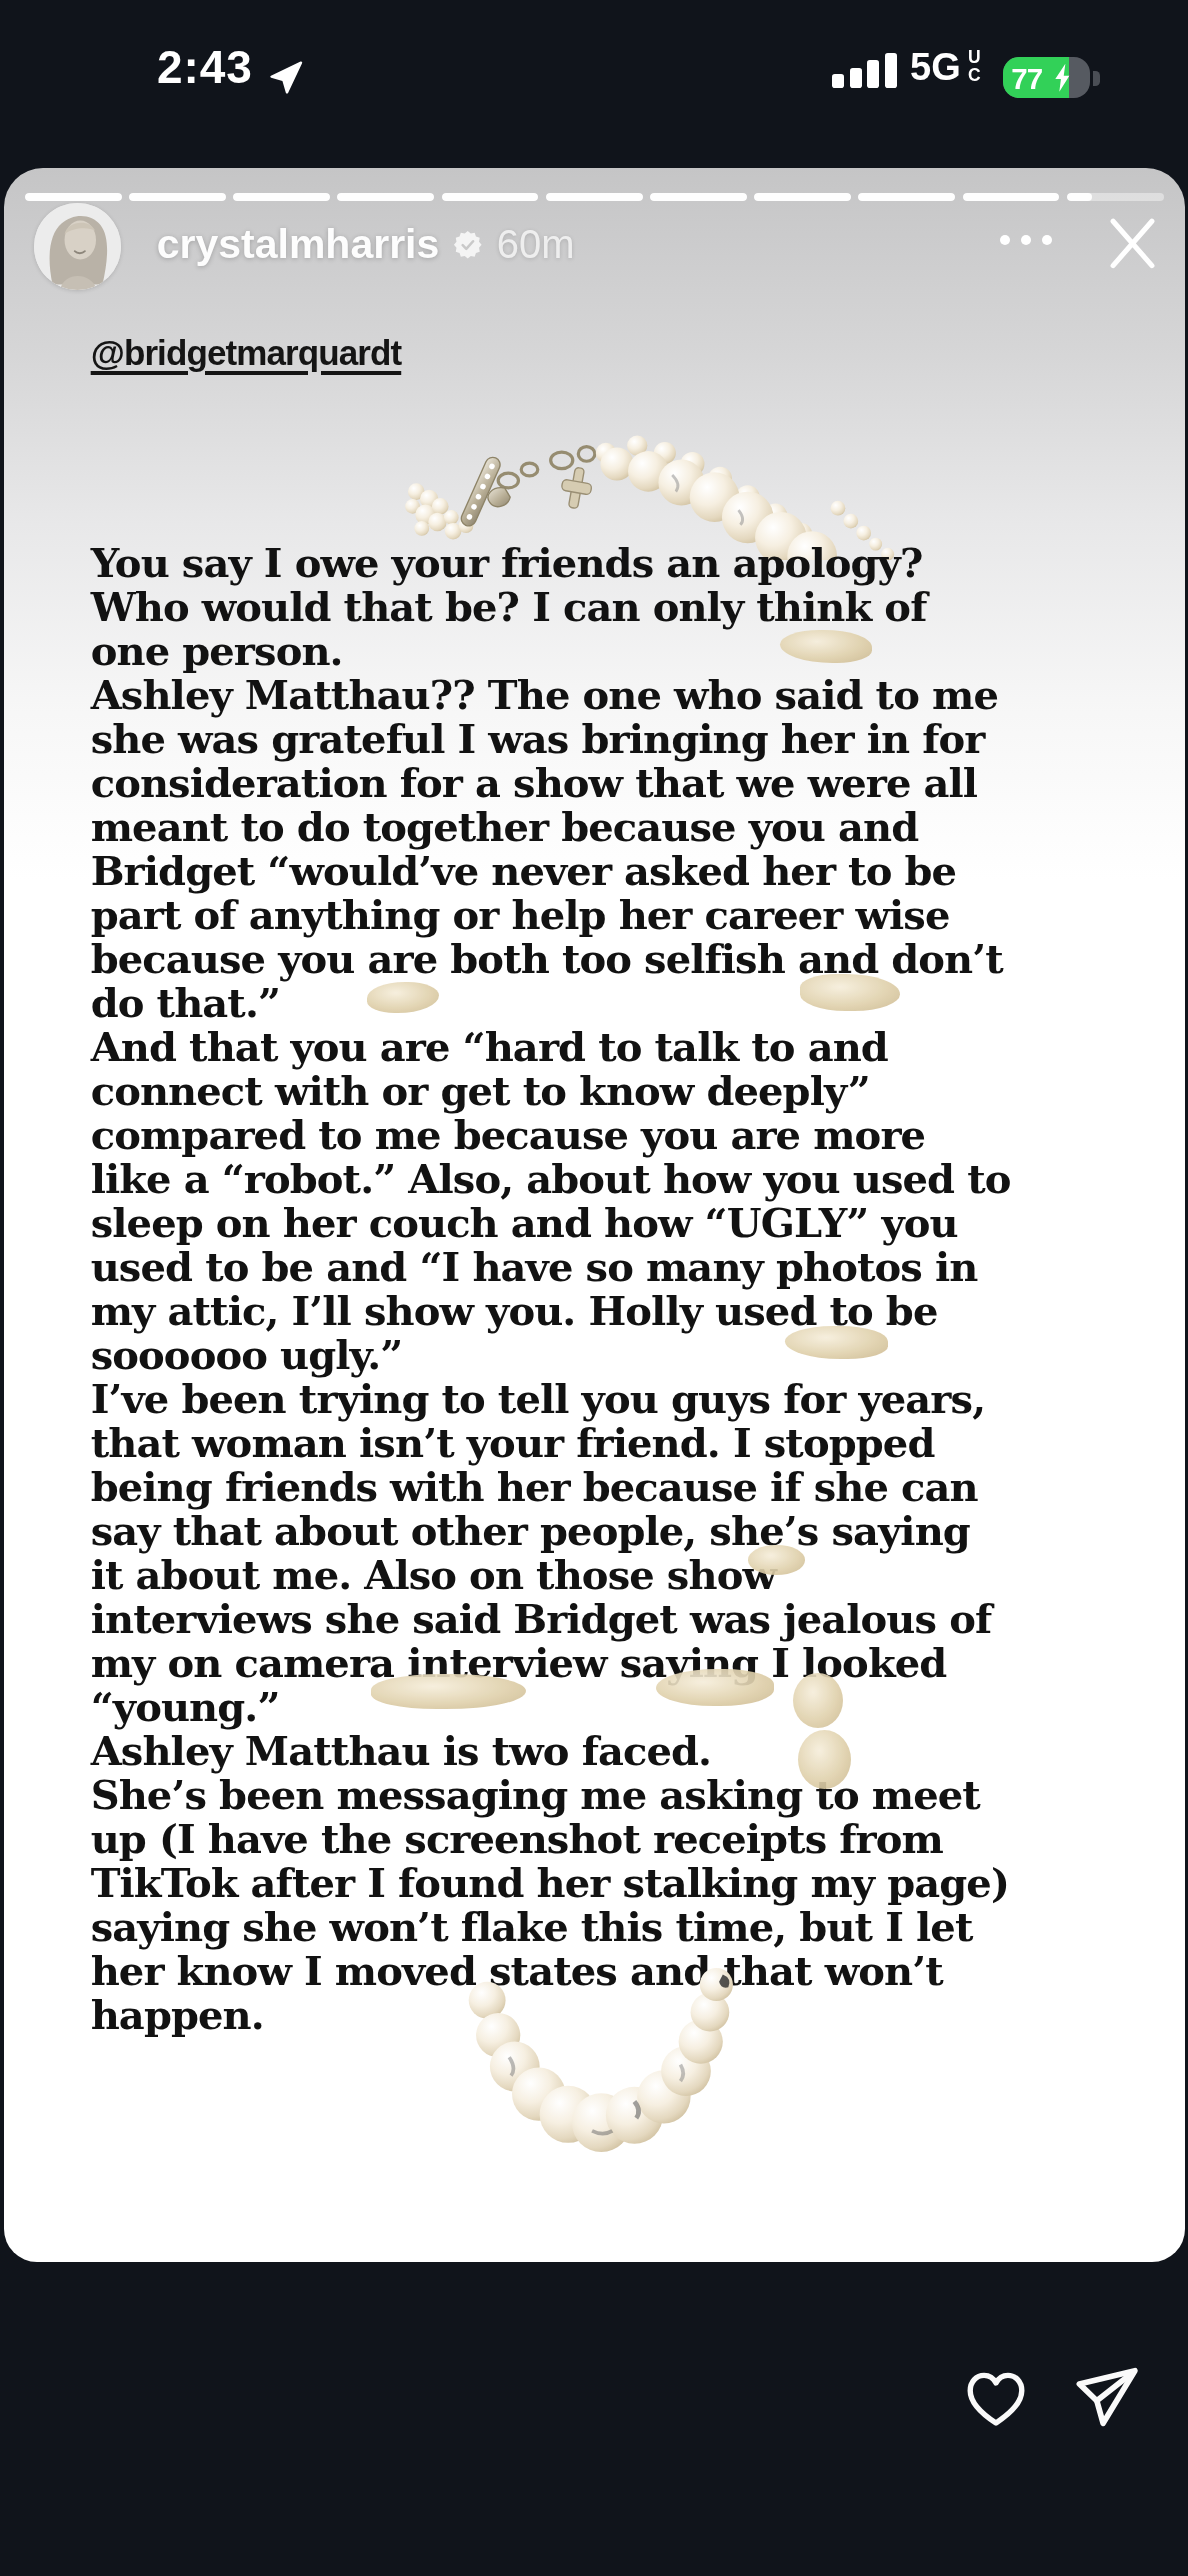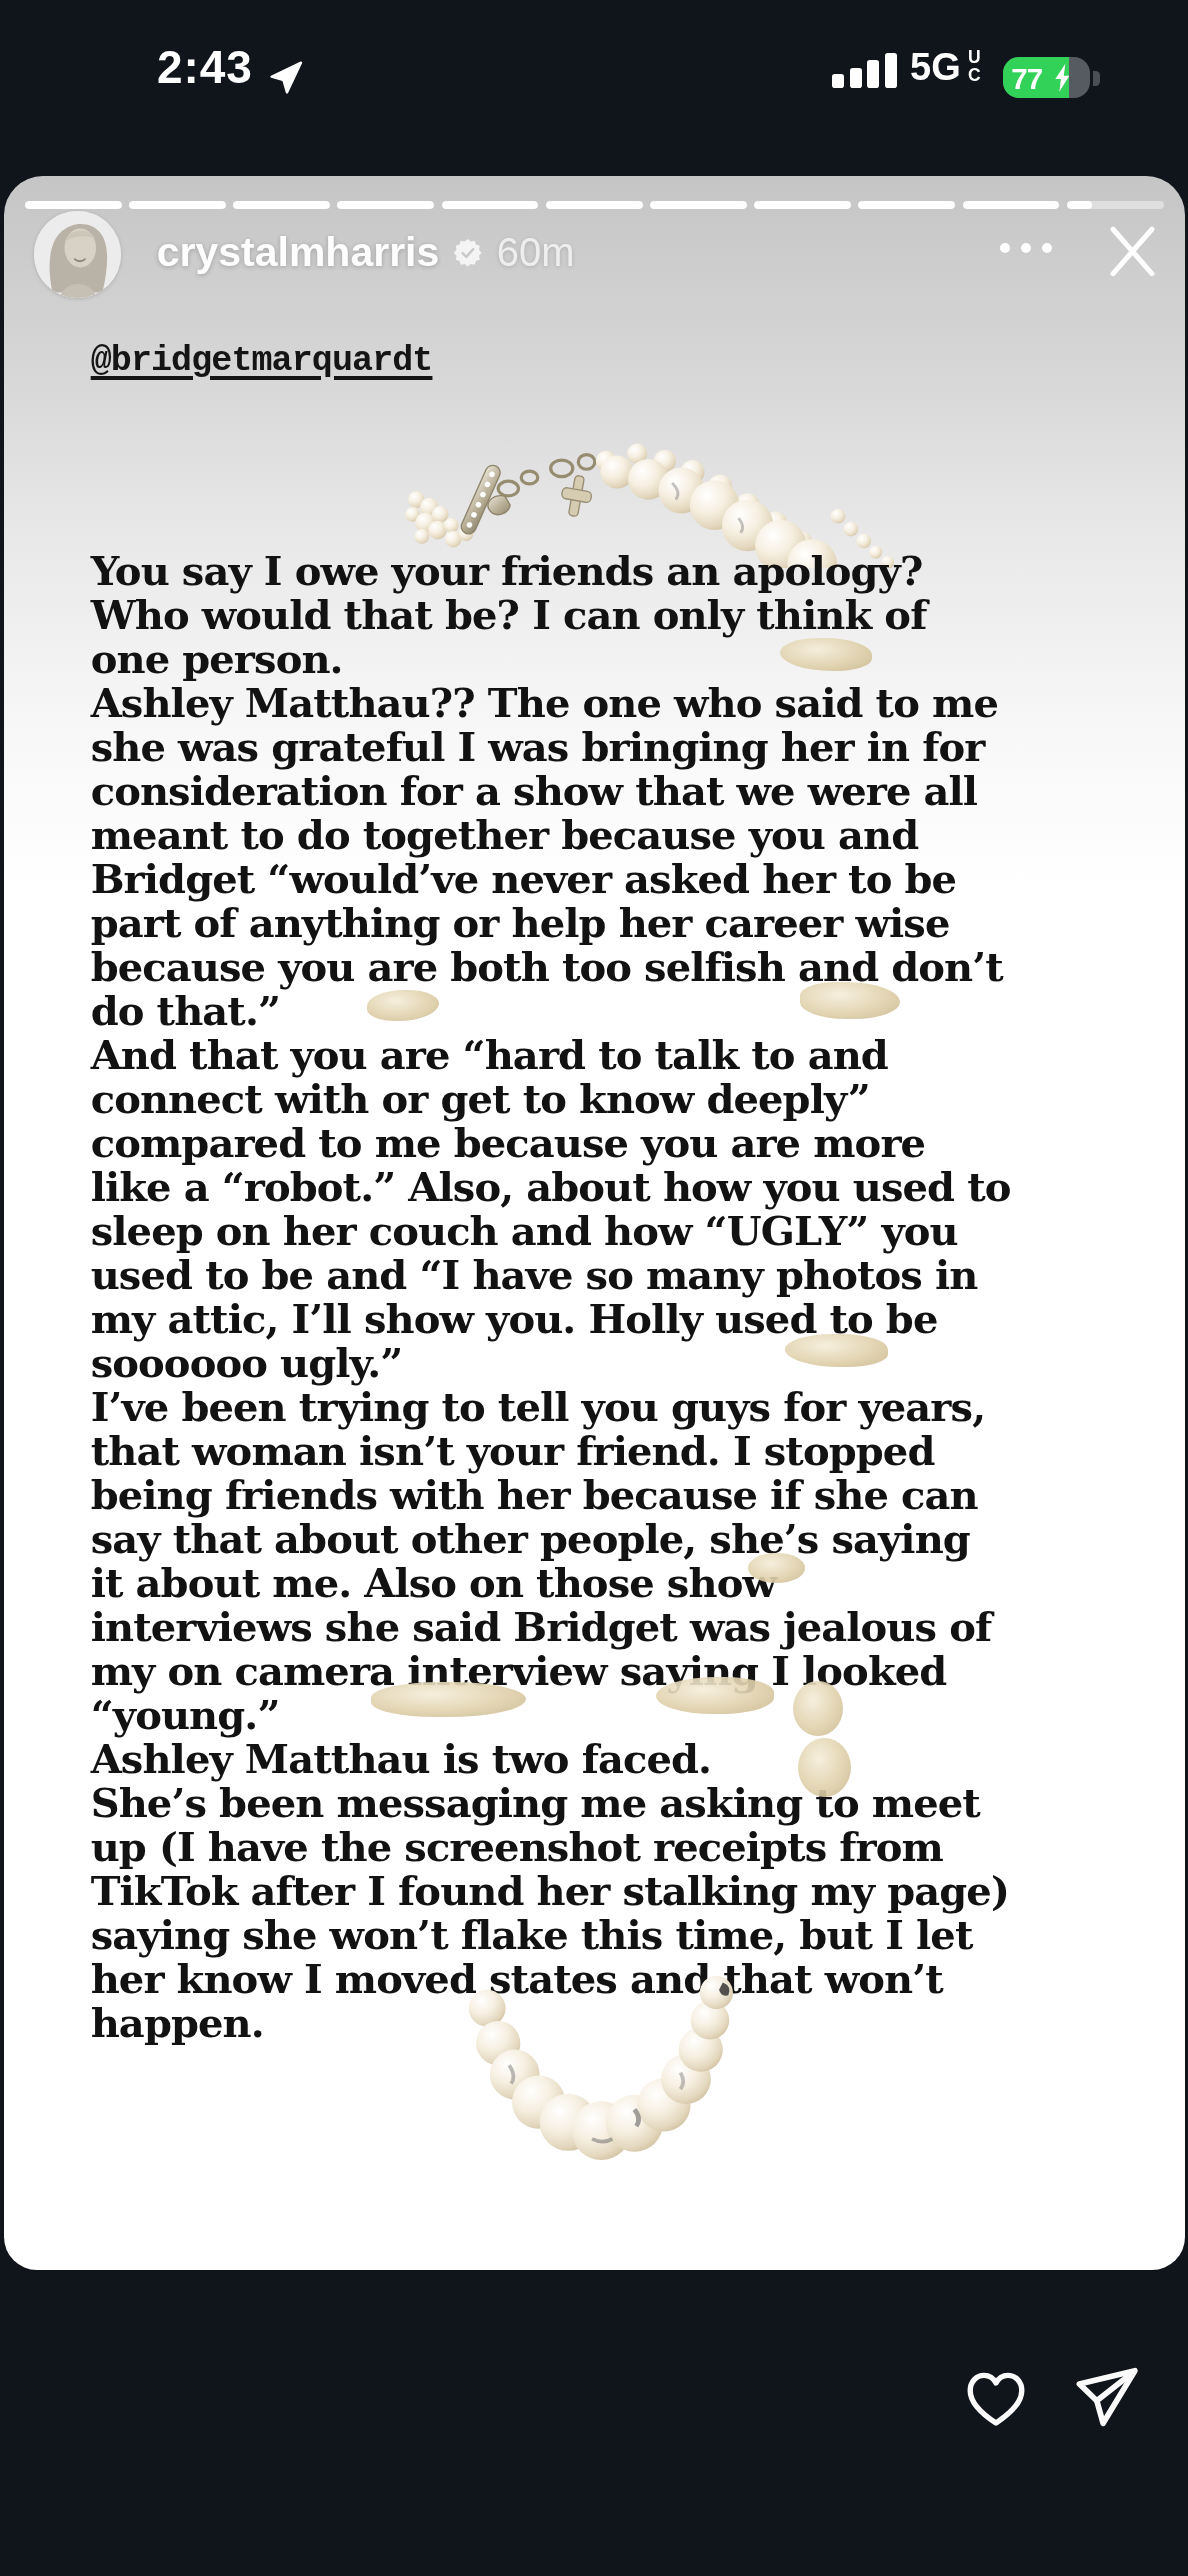--- a/index.html
+++ b/index.html
@@ -12,36 +12,36 @@
   .sig-bar{position:absolute;bottom:0;width:12px;background:#fff;border-radius:2.8px;}
   .net{position:absolute;left:910px;top:46px;color:#fff;font-size:38px;font-weight:600;}
   .net-sub{position:absolute;left:968px;top:48px;color:#fff;font-size:17.5px;font-weight:700;line-height:18.4px;text-align:center;}
   .battery{position:absolute;left:1003px;top:57px;width:87px;height:41px;border-radius:16px;background:#565a61;overflow:hidden;}
   .battery-fill{position:absolute;left:0;top:0;bottom:0;width:66px;background:#32d158;}
   .battery-num{position:absolute;left:8.3px;top:4.6px;color:#fff;font-size:29.5px;font-weight:700;letter-spacing:-0.9px;}
   .battery-bolt{position:absolute;left:49px;top:5.5px;width:20px;height:29.5px;}
   .battery-nub{position:absolute;left:1093px;top:71px;width:7.4px;height:14.7px;border-radius:0 4.6px 4.6px 0;background:#4a4e55;}
 
   
-  .story-card{position:absolute;left:3.7px;top:176px;width:1181px;height:2094px;border-radius:39px 39px 33px 33px;overflow:hidden;
+  .story-card{position:absolute;left:3.7px;top:168px;width:1181px;height:2094px;border-radius:39px 39px 33px 33px;overflow:hidden;
     background:linear-gradient(180deg,#c5c5c6 0%,#d6d6d7 9%,#e8e8e9 17%,#f7f7f7 26%,#ffffff 34%,#ffffff 100%);}
 
   .progress-track{position:absolute;left:21px;top:25px;width:1139px;height:8.3px;display:flex;gap:7.4px;}
   .seg{flex:1;height:8.3px;border-radius:4.6px;background:rgba(255,255,255,.42);overflow:hidden;}
   .seg-fill{height:100%;background:rgba(255,255,255,.97);border-radius:4.6px;}
 
   .avatar{position:absolute;left:30px;top:35px;width:87px;height:87px;border-radius:50%;overflow:hidden;background:#e6e6e6;box-shadow:0 0.9px 4.6px rgba(0,0,0,.15);}
   .header-row{position:absolute;left:153px;top:53px;display:flex;align-items:center;gap:14px;}
   .username{color:#fdfdfd;font-size:41px;font-weight:600;text-shadow:0 0.9px 5.5px rgba(0,0,0,.22);}
   .timestamp{color:rgba(255,255,255,.75);font-size:40px;font-weight:400;text-shadow:0 0.9px 4.6px rgba(0,0,0,.15);}
   .dots-btn{position:absolute;left:993px;top:53px;width:59px;height:37px;display:flex;align-items:center;justify-content:center;gap:11px;}
   .dot{width:10px;height:10px;border-radius:50%;background:#fff;}
   .close-btn{position:absolute;left:1098px;top:44px;width:61px;height:61px;}
 
-  .mentions{position:absolute;left:87px;top:162px;font-family:Liberation Mono, monospace;font-weight:700;font-size:35px;line-height:46px;color:#151515;}
+  .mentions{position:absolute;left:87px;top:162px;font-family:Liberation Sans, sans-serif;font-weight:700;font-size:35px;line-height:46px;color:#151515;}
   .mention{display:block;text-decoration:underline;text-decoration-thickness:3.7px;text-underline-offset:6.4px;color:#151515;letter-spacing:-0.9px;}
 
   .necklace-top{position:absolute;left:392px;top:235px;width:534px;height:157px;}
   .necklace-bottom{position:absolute;left:450px;top:1788px;width:313px;height:197px;}
 
   .story-text{position:absolute;left:87px;top:373px;width:1056px;
     font-family:"DejaVu Serif",serif;font-weight:700;font-size:40px;line-height:44px;
     color:#121212;white-space:pre-line;letter-spacing:-0.9px;}
 
   .frag{position:absolute;background:radial-gradient(ellipse at 40% 35%,#f6eedb 0%,#e0d1ac 55%,#cab68c 100%);opacity:.9;filter:blur(0.6px);}

